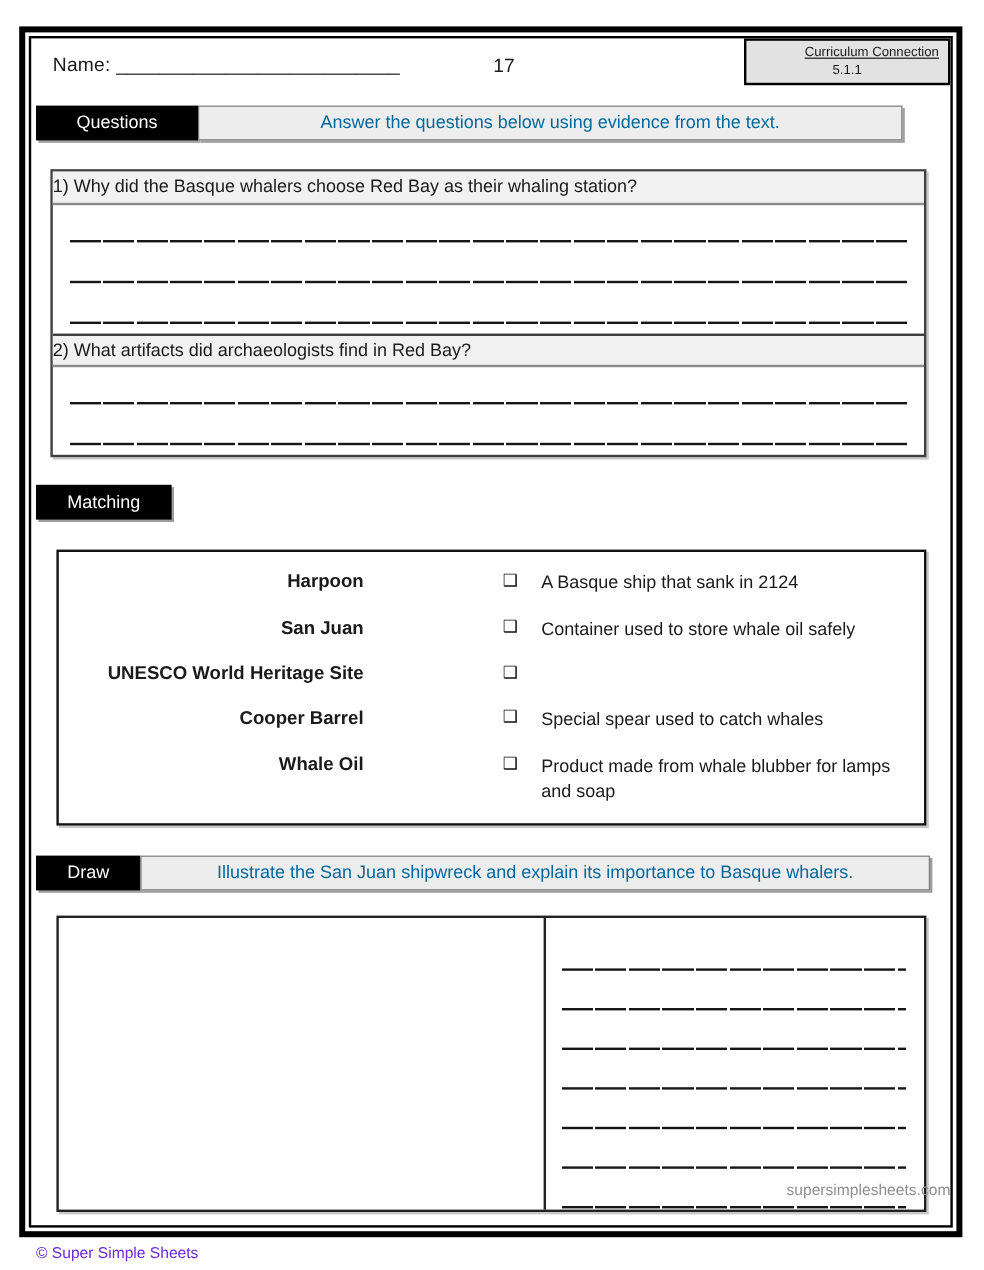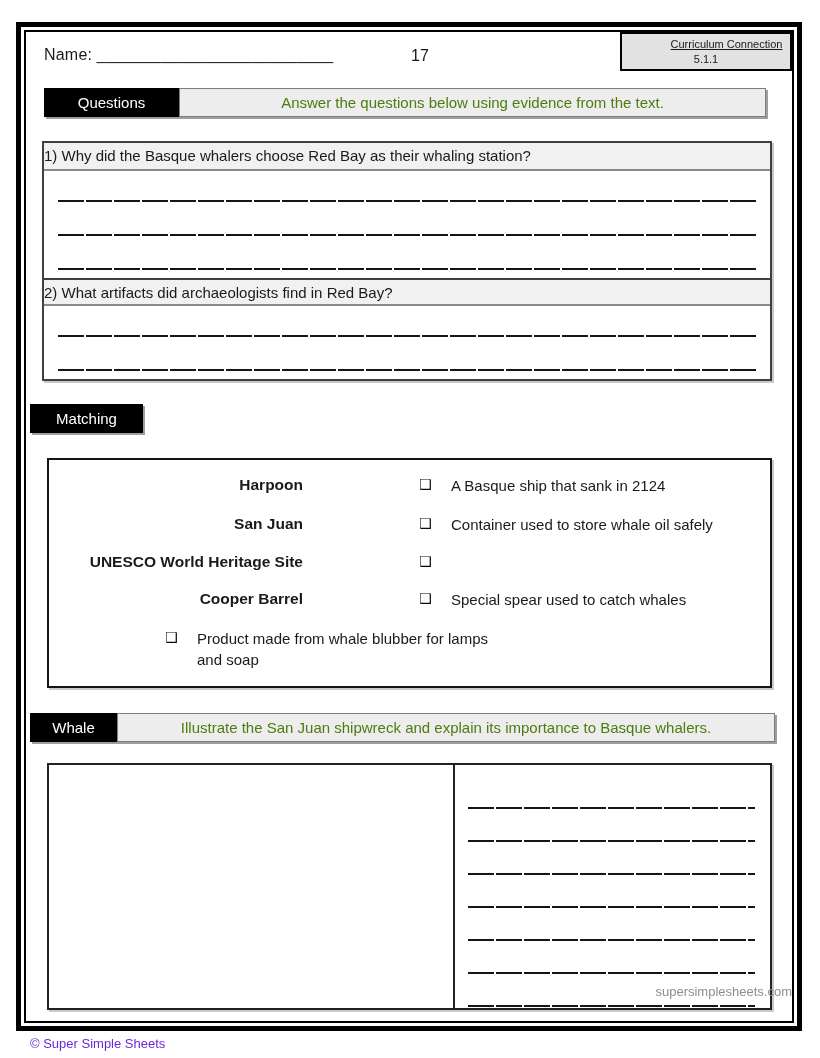--- a/index.html
+++ b/index.html
@@ -40,25 +40,25 @@
 
   
   .bar { position:absolute; height:29px; display:flex; }
   .bar-label {
     background:#000; color:#fff; text-align:center;
     line-height:29px; font-size:15px;
     box-shadow:2px 2px 0 #9e9e9e;
   }
   .bar-instr {
     background:#ededed; border:1px solid #7d7d7d;
-    text-align:center; line-height:27px; font-size:15px; color:#4d7c0f;
+    text-align:center; line-height:27px; font-size:15px; color:#0369a1;
     box-shadow:2px 2px 0 #9e9e9e;
     white-space:nowrap; overflow:hidden;
   }
-  .bar-questions { left:30px; top:88px;margin-left:14px; }
+  .bar-questions { left:30px; top:88px; }
   .bar-questions .bar-label { width:135px; }
   .bar-questions .bar-instr { width:587px; }
   .bar-matching { left:30px; top:404px; }
   .bar-matching .bar-label { width:113px; }
   .bar-matching .bar-instr { width:495px; }
   .bar-draw { left:30px; top:713px; }
   .bar-draw .bar-label { width:87px; }
   .bar-draw .bar-instr { width:658px; }
 
   
@@ -187,27 +187,28 @@
   <div class="match-row">
     <div class="match-term">UNESCO World Heritage Site</div>
     <div class="match-cbx">❑</div>
   </div>
   <div class="match-row">
     <div class="match-term">Cooper Barrel</div>
     <div class="match-cbx">❑</div>
     <div class="match-desc">Special spear used to catch whales</div>
   </div>
   <div class="match-row">
+    <div class="match-term">Whale Oil</div>
     <div class="match-cbx">❑</div>
     <div class="match-desc">Product made from whale blubber for lamps and soap</div>
   </div>
 </div>
 
 <div class="bar bar-draw">
-  <div class="bar-label">Whale</div>
+  <div class="bar-label">Draw</div>
   <div class="bar-instr">Illustrate the San Juan shipwreck and explain its importance to Basque whalers.</div>
 </div>
 
 <div class="draw-box">
   <div class="draw-area"></div>
   <div class="draw-lines">
     <div class="w-line"></div>
     <div class="w-line"></div>
     <div class="w-line"></div>
     <div class="w-line"></div>

